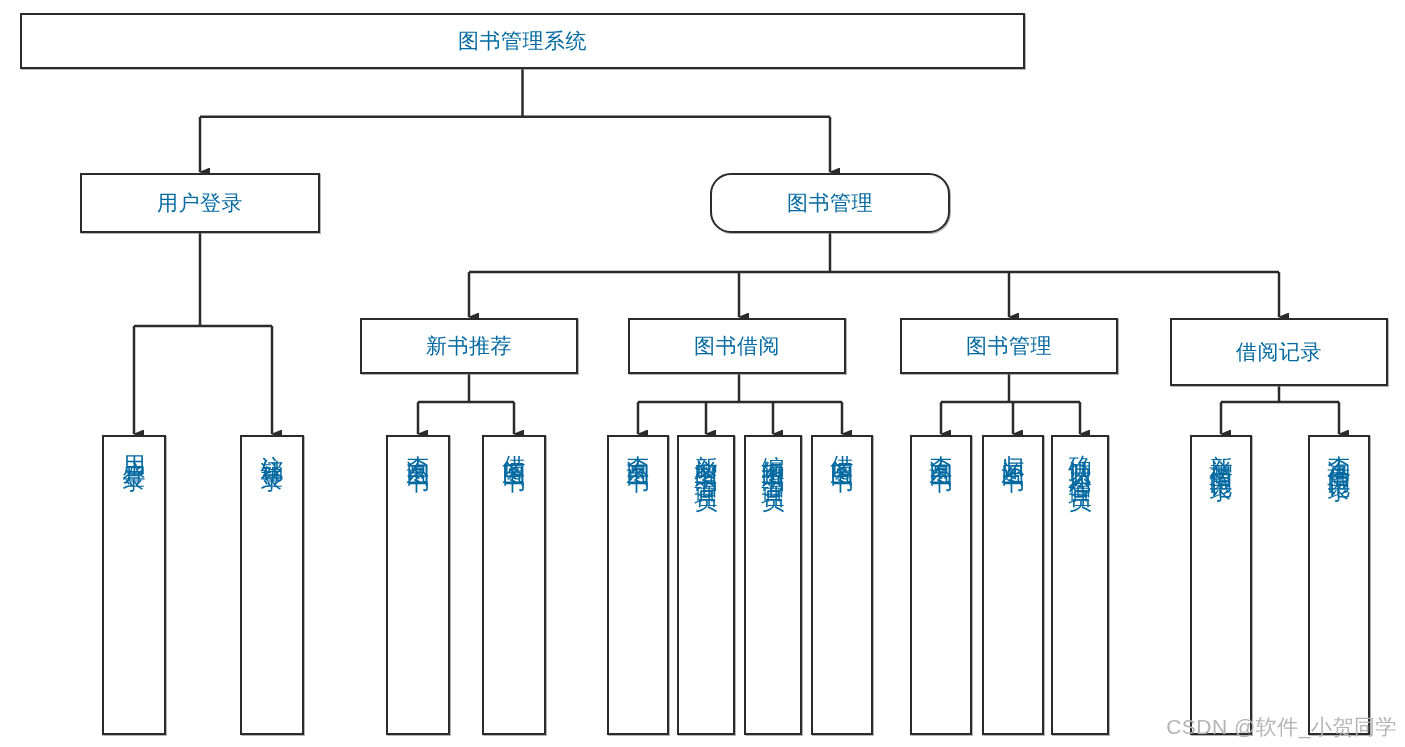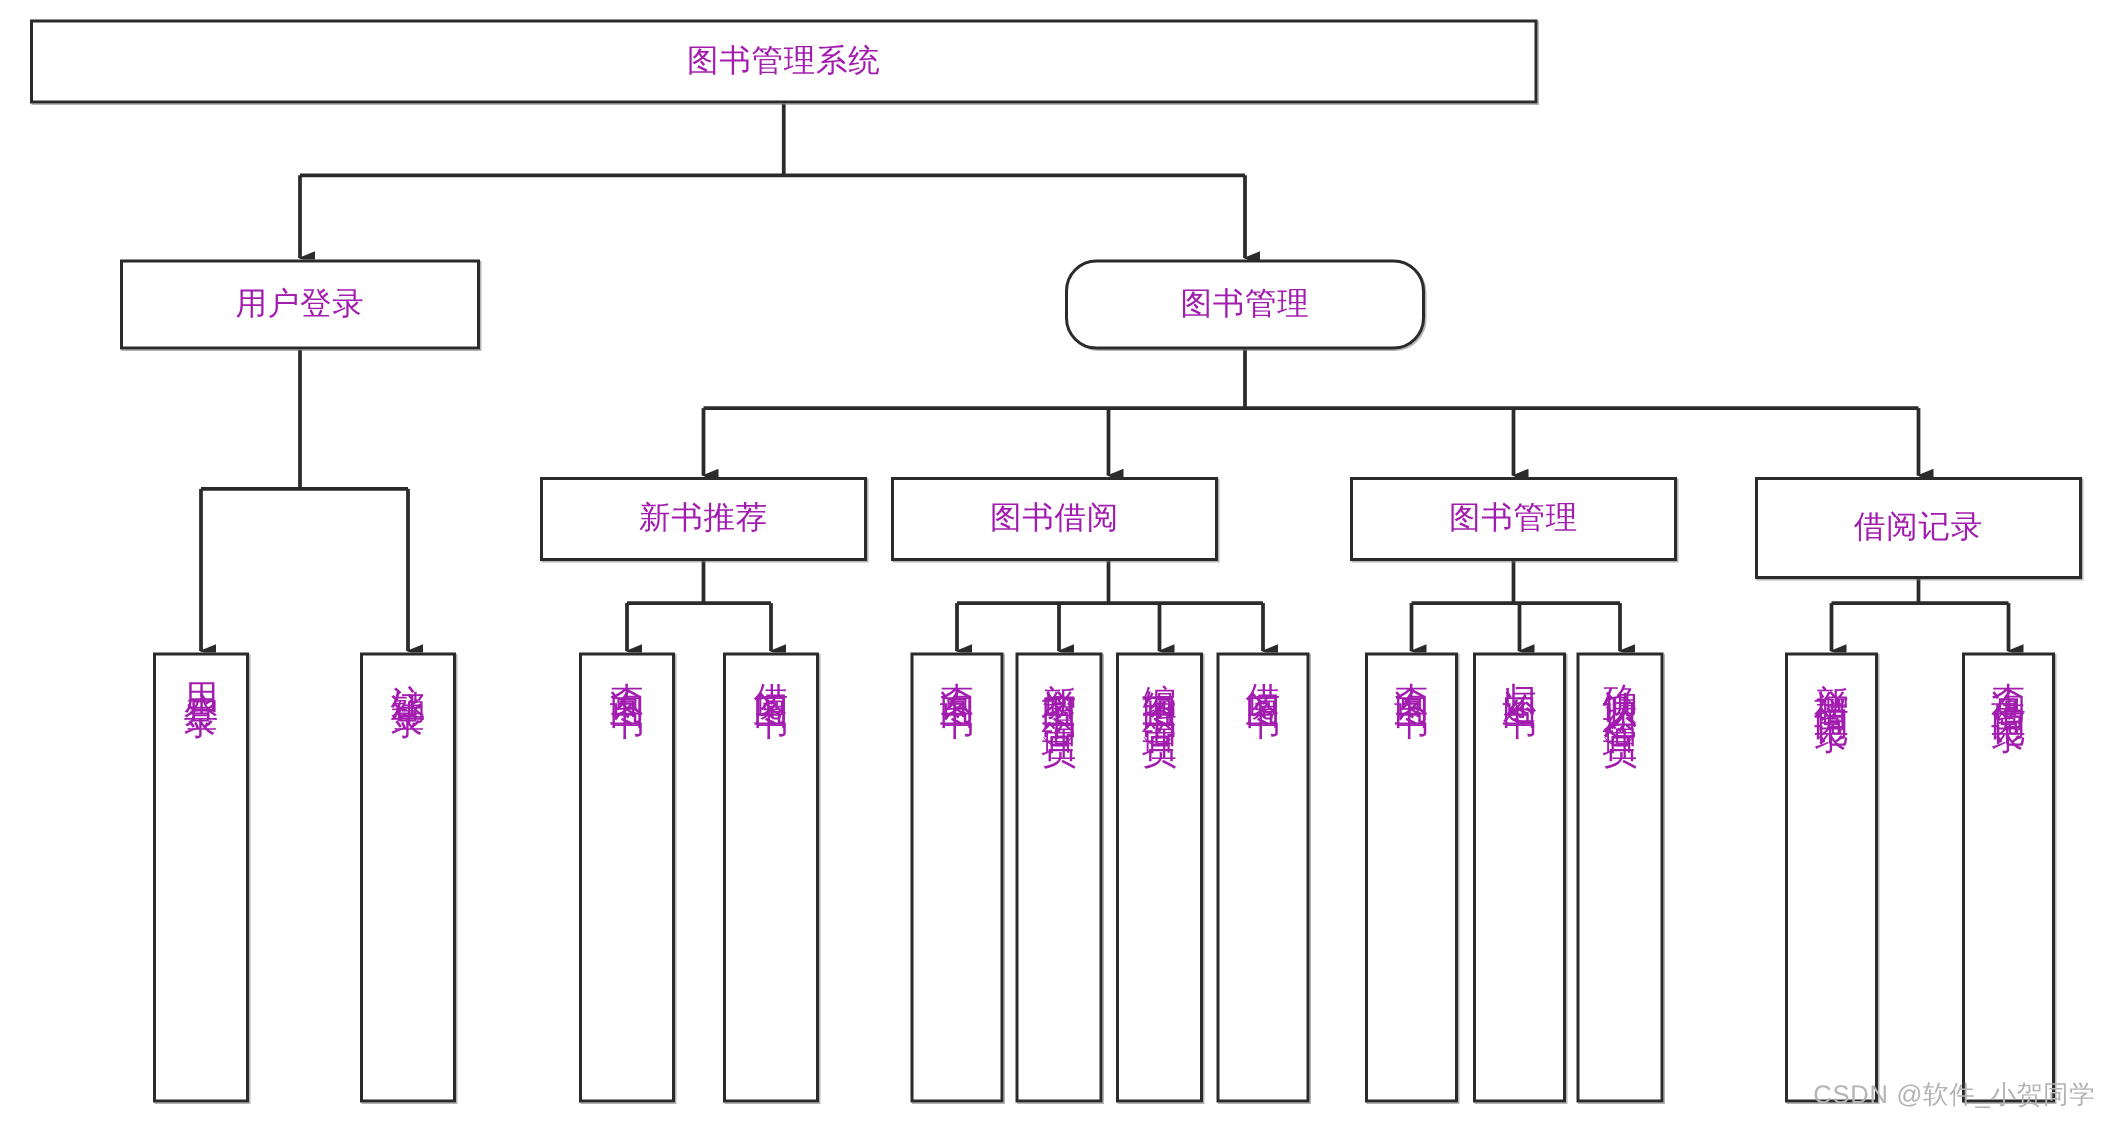--- a/index.html
+++ b/index.html
@@ -21,21 +21,21 @@
     width: 1405px; height: 747px;
     pointer-events: none;
   }
   .node {
     position: absolute;
     background: #ffffff;
     border: 2.5px solid #2b2b2b;
     display: flex;
     align-items: center;
     justify-content: center;
-    color: #a21caf;
+    color: #0369a1;
     box-shadow: 1px 1px 0 rgba(120,120,120,0.55);
   }
   .node .label {
     text-align: center;
     line-height: 1.18;
     letter-spacing: 0.5px;
     white-space: pre;
   }
   .node.horiz .label {
     font-size: 21px;
@@ -50,21 +50,21 @@
     text-orientation: upright;
     font-size: 23px;
     letter-spacing: 5px;
     line-height: 1;
     white-space: nowrap;
   }
   .watermark {
     position: absolute;
     right: 8px;
     bottom: 6px;
-    font-size: 17px;
+    font-size: 21px;
     color: #b4b4b4;
     letter-spacing: 0.5px;
     user-select: none;
   }
 </style>
 </head>
 <body>
 
 <div id="canvas">
   <svg id="edges" viewBox="0 0 1405 747">
@@ -116,21 +116,21 @@
       </div>
       <div class="node horiz" style="left: 80px; top: 173px; width: 240px; height: 60px;">
         <span class="label">用户登录</span>
       </div>
       <div class="node horiz" style="left: 710px; top: 173px; width: 240px; height: 60px; border-radius: 21px;">
         <span class="label">图书管理</span>
       </div>
       <div class="node horiz" style="left: 360px; top: 318px; width: 218px; height: 56px;">
         <span class="label">新书推荐</span>
       </div>
-      <div class="node horiz" style="left: 594px; top: 318px; width: 218px; height: 56px;">
+      <div class="node horiz" style="left: 628px; top: 318px; width: 218px; height: 56px;">
         <span class="label">图书借阅</span>
       </div>
       <div class="node horiz" style="left: 900px; top: 318px; width: 218px; height: 56px;">
         <span class="label">图书管理</span>
       </div>
       <div class="node horiz" style="left: 1170px; top: 318px; width: 218px; height: 68px;">
         <span class="label">借阅记录</span>
       </div>
       <div class="node vert" style="left: 102px; top: 435px; width: 64px; height: 300px;">
         <span class="label">用户登录</span>

